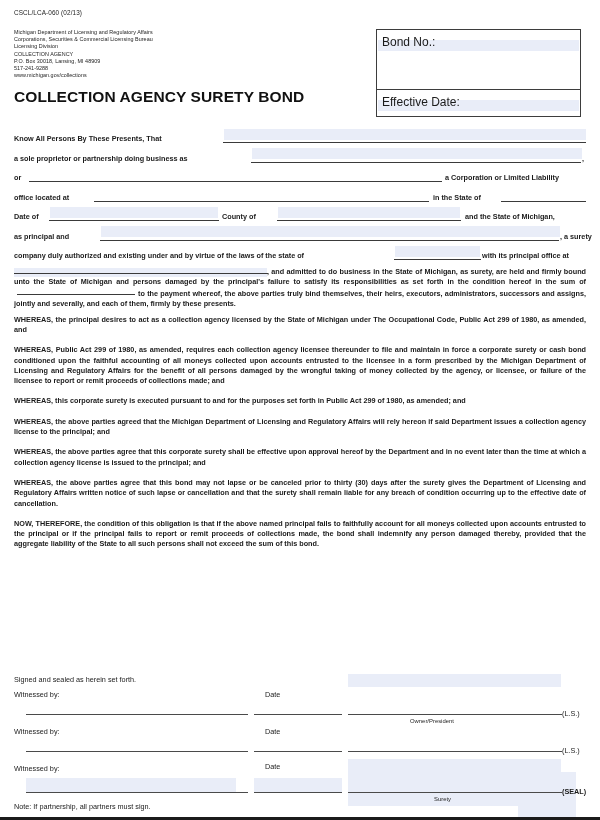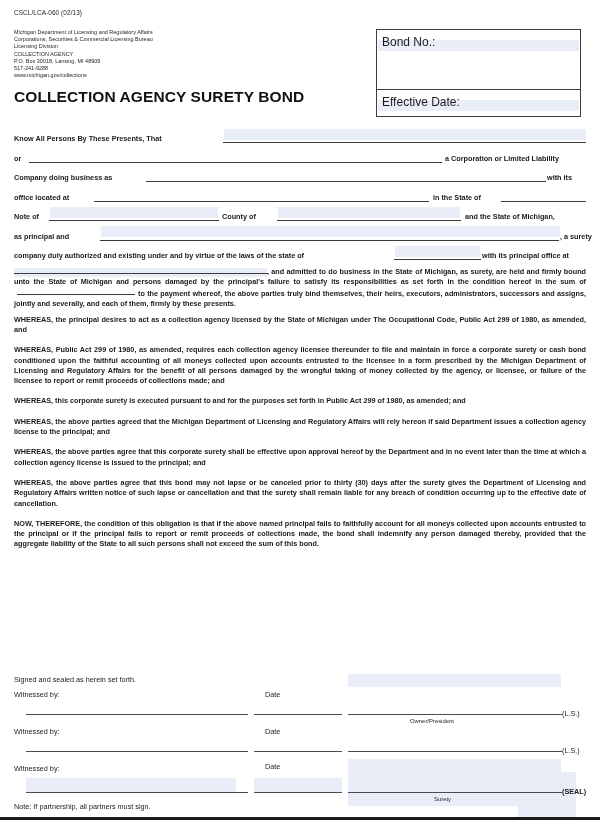--- a/index.html
+++ b/index.html
@@ -195,42 +195,43 @@
   </div>
 
   <div class="body">
 
     <div class="fline">
       <span class="txt" style="left:0">Know All Persons By These Presents, That</span>
       <span class="fill" style="left:210px;width:362px;bottom:8px;"></span>
       <span class="rule" style="left:209px;width:363px;"></span>
     </div>
 
+    <div class="fline">
+      <span class="txt" style="left:0">a sole proprietor or partnership doing business as</span>
+      <span class="fill" style="left:238px;width:330px;bottom:8px;"></span>
+      <span class="rule" style="left:237px;width:330px;"></span>
+      <span class="txt" style="left:568px">,</span>
+    </div>
 
     <div class="fline">
       <span class="txt" style="left:0">or</span>
       <span class="rule" style="left:15px;width:413px;"></span>
       <span class="txt" style="left:431px">a Corporation or Limited Liability</span>
     </div>
 
-    <div class="fline">
-      <span class="txt" style="left:0">Company doing business as</span>
-      <span class="rule" style="left:132px;width:400px;"></span>
-      <span class="txt" style="left:533px">with its</span>
-    </div>
 
     <div class="fline">
       <span class="txt" style="left:0">office located at</span>
       <span class="rule" style="left:80px;width:335px;"></span>
       <span class="txt" style="left:419px">in the State of</span>
       <span class="rule" style="left:487px;width:85px;"></span>
     </div>
 
     <div class="fline">
-      <span class="txt" style="left:0">Note of</span>
+      <span class="txt" style="left:0">Date of</span>
       <span class="fill" style="left:36px;width:168px;bottom:8px;"></span>
       <span class="rule" style="left:35px;width:170px;"></span>
       <span class="txt" style="left:208px">County of</span>
       <span class="fill" style="left:264px;width:182px;bottom:8px;"></span>
       <span class="rule" style="left:263px;width:184px;"></span>
       <span class="txt" style="left:451px">and the State of Michigan,</span>
     </div>
 
     <div class="fline">
       <span class="txt" style="left:0">as principal and</span>

